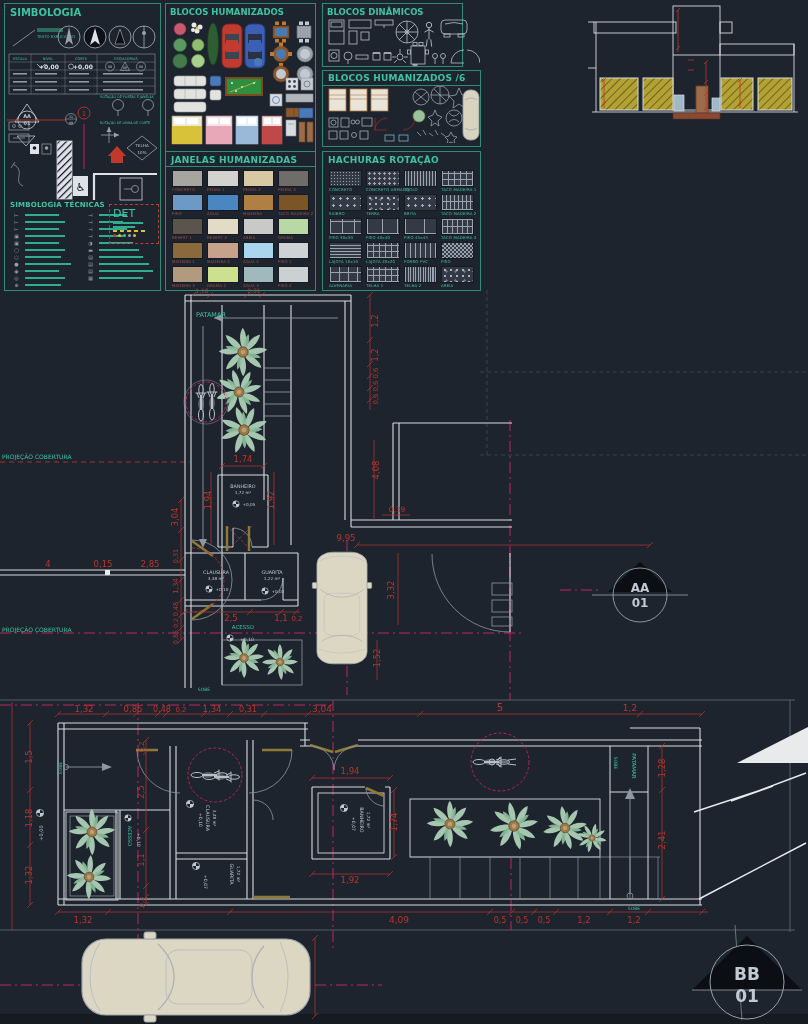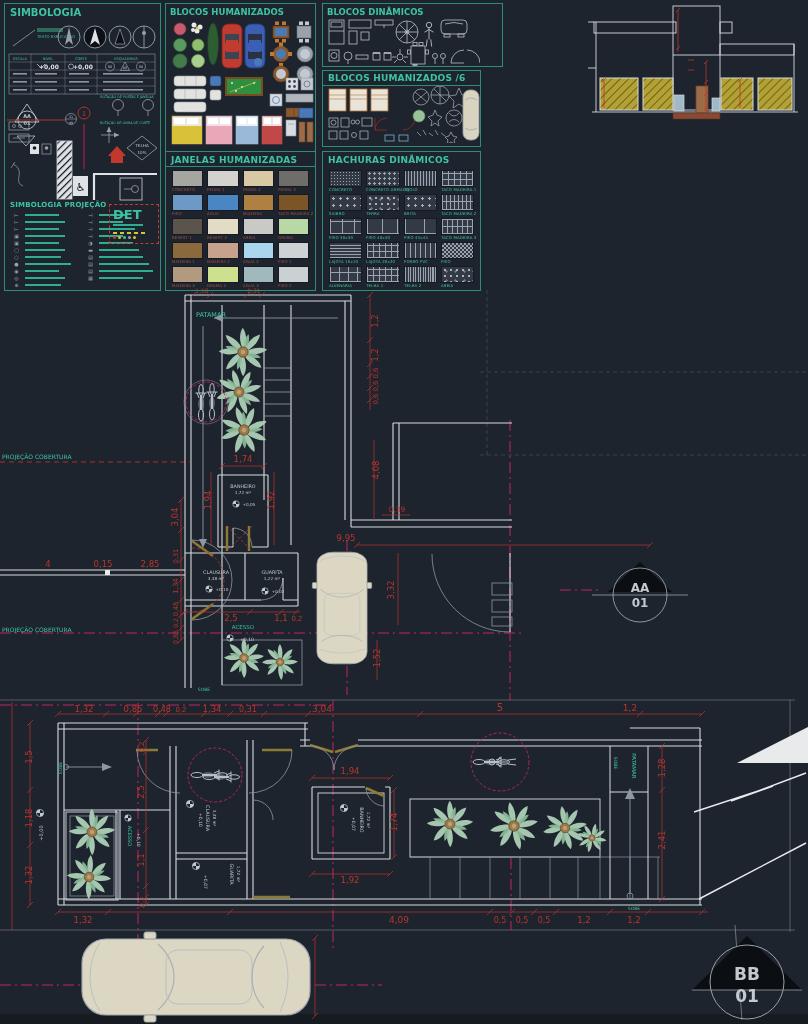--- a/index.html
+++ b/index.html
@@ -40,21 +40,21 @@
 .tx2-gridm{background-image:repeating-linear-gradient(90deg,#9aa3b0 0 1px,transparent 1px 9px),repeating-linear-gradient(0deg,#9aa3b0 0 1px,transparent 1px 9px)}
 .tx2-dotsd{background-image:radial-gradient(#aab2be 1px,transparent 1.1px);background-size:7px 7px}
 .tx2-checker{background-image:conic-gradient(#9aa3b0 25%,transparent 0 50%,#9aa3b0 0 75%,transparent 0);background-size:4px 4px}
 .tx2-noise2{background-image:radial-gradient(#aab2be 1px,transparent 1.2px),radial-gradient(#6b7380 1px,transparent 1.2px);background-size:6px 6px,9px 9px}
 
 .el-col{position:absolute;display:flex;flex-direction:column;gap:1px}
 .el-row{display:flex;align-items:center;height:6px;gap:3px}
 .el-sym{width:11px;font-size:5px;color:#9aa1a8;text-align:center;line-height:6px}
 .el-bar{height:2px;background:#2fae8f}
 .det-box{position:absolute;border:1px dashed #c23b31;padding:2px 3px}
-.det-title{color:#3ec3a2;font-size:13px;font-weight:bold}
+.det-title{color:#3ec3a2;font-size:11px;font-weight:normal}
 .det-bar{height:2px;background:#2fae8f;margin:2px 0}
 .det-dash{height:2px;margin:2px 0;background:repeating-linear-gradient(90deg,#d8c23a 0 4px,transparent 4px 7px)}
 .det-dots{display:flex;gap:2px;margin:2px 0}
 .det-dots i{width:3px;height:3px;border-radius:50%;display:block}
 
 .dim{fill:#bb352b;font-family:"DejaVu Sans",sans-serif;text-anchor:middle}
 .teal{fill:#3ec3a2;font-family:"DejaVu Sans",sans-serif}
 .lbl{fill:#c3c9d0;font-family:"DejaVu Sans",sans-serif;text-anchor:middle}
 .mk{fill:#c3c9d0;font-family:"DejaVu Sans",sans-serif;text-anchor:middle;font-weight:bold}
 </style>
@@ -506,21 +506,21 @@
       <rect x="4" y="130" width="20" height="8"></rect>
         <line x1="8" y1="134" x2="20" y2="134"></line>
       <rect x="25" y="140" width="9" height="10" fill="#dfe3e8" stroke="none"></rect>
         <circle cx="29.5" cy="144" r="1.8" fill="#11151c" stroke="none"></circle>
       <rect x="37" y="140" width="9" height="10" fill="none"></rect>
         <circle cx="41.5" cy="144" r="1.8" fill="#9aa1a8" stroke="none"></circle>
       <path d="M8,160 q8,4 6,12 q-2,8 4,10"></path>
       <path d="M10,158 l-4,6"></path>
     </g>
   </svg>
-  <div class="ptitle" style="position:absolute;left:0;top:197px;padding:0 0 0 5px;font-size:7px">SIMBOLOGIA PROJEÇÃO</div>
+  <div class="ptitle" style="position:absolute;left:0;top:197px;padding:0 0 0 5px;font-size:7px">SIMBOLOGIA TÉCNICAS</div>
   <div class="el-col" style="left:6px;top:208px;width:68px">
 
   <div class="el-row">
         <span class="el-sym">⊢</span>
         <div class="el-bar" style="width: 34px;"></div>
       </div>
       <div class="el-row">
         <span class="el-sym">⊢</span>
         <div class="el-bar" style="width: 40px;"></div>
       </div>
@@ -739,21 +739,21 @@
         <line x1="128" y1="104" x2="128" y2="113" stroke="#5e3a1c" stroke-width="0.5"></line>
       <rect x="120" y="116" width="10" height="16" fill="#d8dbe0" stroke="#8e97a2" stroke-width="0.6"></rect>
         <line x1="122" y1="120" x2="128" y2="120" stroke="#8e97a2" stroke-width="0.6"></line>
       <rect x="133" y="104" width="14" height="10" fill="#4a7ab5" stroke="#223c78" stroke-width="0.6"></rect>
       <rect x="133" y="118" width="6" height="20" fill="#9c6b48" stroke="#70452a" stroke-width="0.6"></rect>
       <rect x="141" y="118" width="6" height="20" fill="#9c6b48" stroke="#70452a" stroke-width="0.6"></rect>
     </g>
   </svg>
 </div>
 
-<div class="panel" style="left:322px;top:3px;width:181px;height:64px">
+<div class="panel" style="left:322px;top:3px;width:141px;height:64px">
   <svg width="157" height="62" viewBox="0 0 157 62">
     <text x="4" y="11" class="teal" font-size="8.5" font-weight="bold">BLOCOS DINÂMICOS</text>
     <g stroke="#b9bfc7" stroke-width="0.8" fill="none">
       <rect x="6" y="16" width="15" height="24"></rect>
         <rect x="8" y="18" width="11" height="5"></rect>
         <line x1="6" y1="27" x2="21" y2="27"></line>
       <rect x="26" y="16" width="22" height="8"></rect>
         <rect x="26" y="27" width="8" height="13"></rect>
         <rect x="38" y="28" width="8" height="8"></rect>
       <rect x="52" y="16" width="18" height="5"></rect>
@@ -945,21 +945,21 @@
       </div>
 
       <div class="swatch">
         <div class="sw-fill" style="background: rgb(203, 208, 210);"></div>
         <div class="sw-label">PISO 2</div>
       </div>
     </div>
 </div>
 
 <div class="panel tec" style="left:322px;top:151px;width:159px;height:140px">
-  <div class="ptitle">HACHURAS DINÂMICOS</div>
+  <div class="ptitle">HACHURAS ROTAÇÃO</div>
   <div class="sw-grid">
 
       <div class="swatch">
         <div class="sw-fill t2 tx2-speck"></div>
         <div class="sw-label">CONCRETO</div>
       </div>
 
       <div class="swatch">
         <div class="sw-fill t2 tx2-speck2"></div>
         <div class="sw-label">CONCRETO ARMADO</div>

